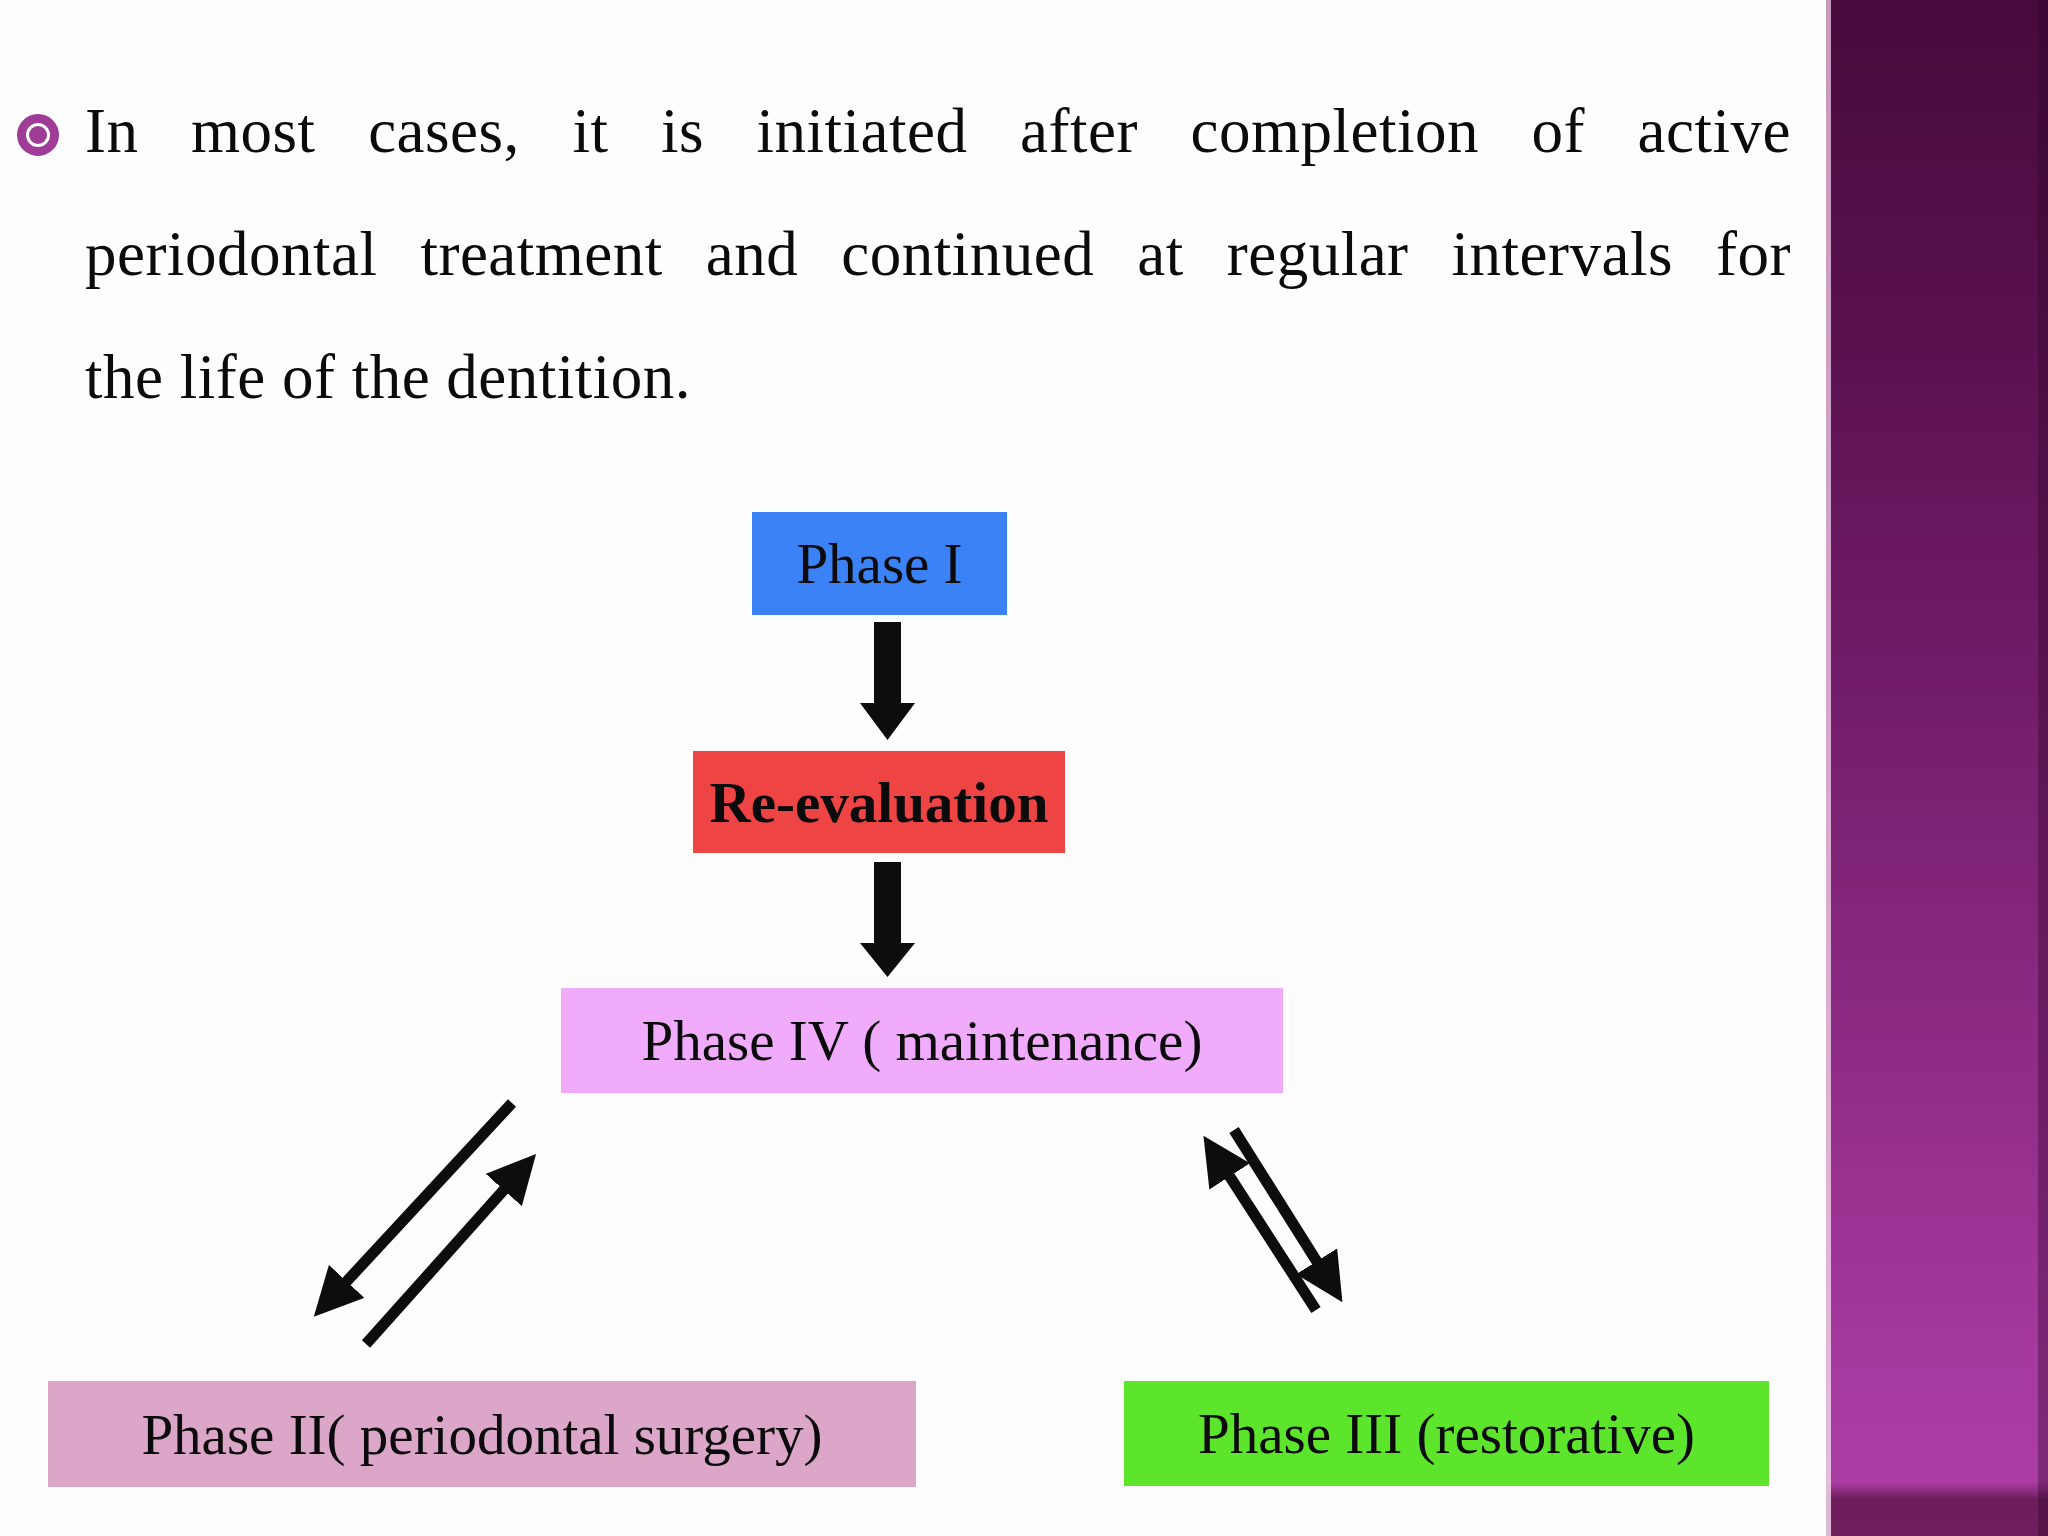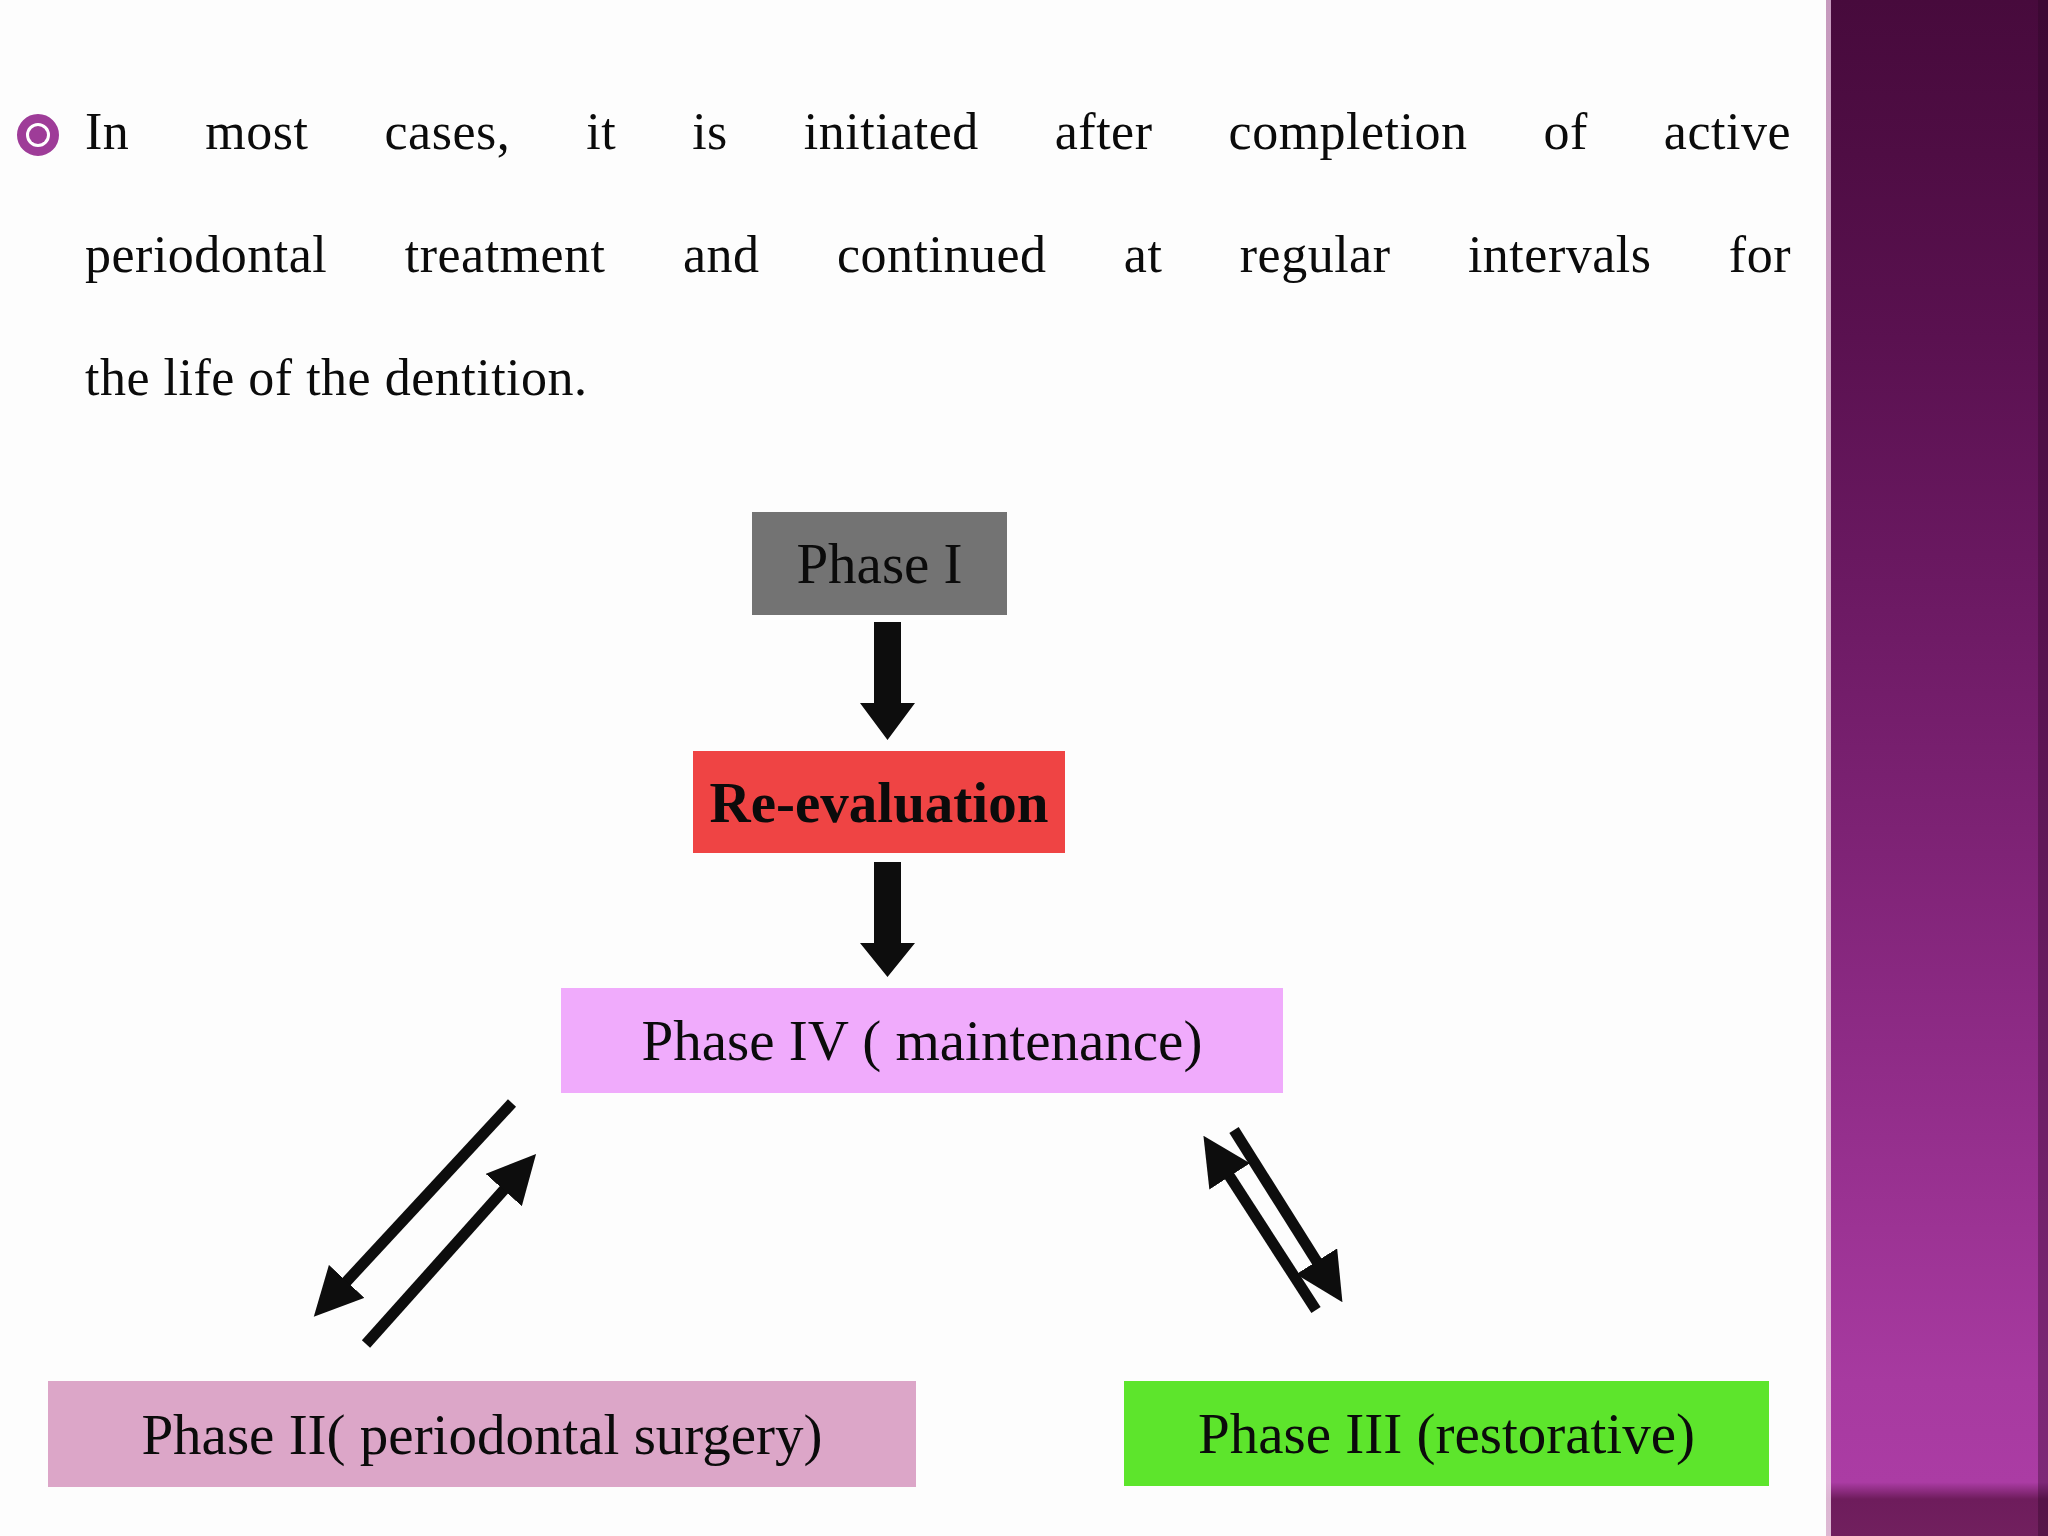--- a/index.html
+++ b/index.html
@@ -78,21 +78,21 @@
     height: 18px;
     margin: -9px 0 0 -9px;
     border-radius: 50%;
     background: #9e3c98;
   }
   .paragraph {
     position: absolute;
     left: 85px;
     top: 70px;
     width: 1706px;
-    font-size: 52px;
+    font-size: 63px;
     line-height: 123px;
     color: #0b0b0b;
     letter-spacing: 0.5px;
   }
   .paragraph .line {
     text-align: justify;
     text-align-last: justify;
     white-space: normal;
   }
   .paragraph .line.last {
@@ -135,21 +135,21 @@
   <span class="bullet-icon">
     <span class="dot"></span>
   </span>
 
   <div class="paragraph">
     <div class="line">In most cases, it is initiated after completion of active</div>
     <div class="line">periodontal treatment and continued at regular intervals for</div>
     <div class="line last">the life of the dentition.</div>
   </div>
 
-  <div class="node node-phase1" style="background-color: #737373;">
+  <div class="node node-phase1" style="background-color: #3b82f6;">
     <span>Phase I</span>
   </div>
 
   <div class="node node-reeval" style="background-color: #ef4444; font-weight: bold;">
     <span>Re-evaluation</span>
   </div>
 
   <div class="node node-phase4" style="background-color: #f0abfc;">
     <span>Phase IV ( maintenance)</span>
   </div>

